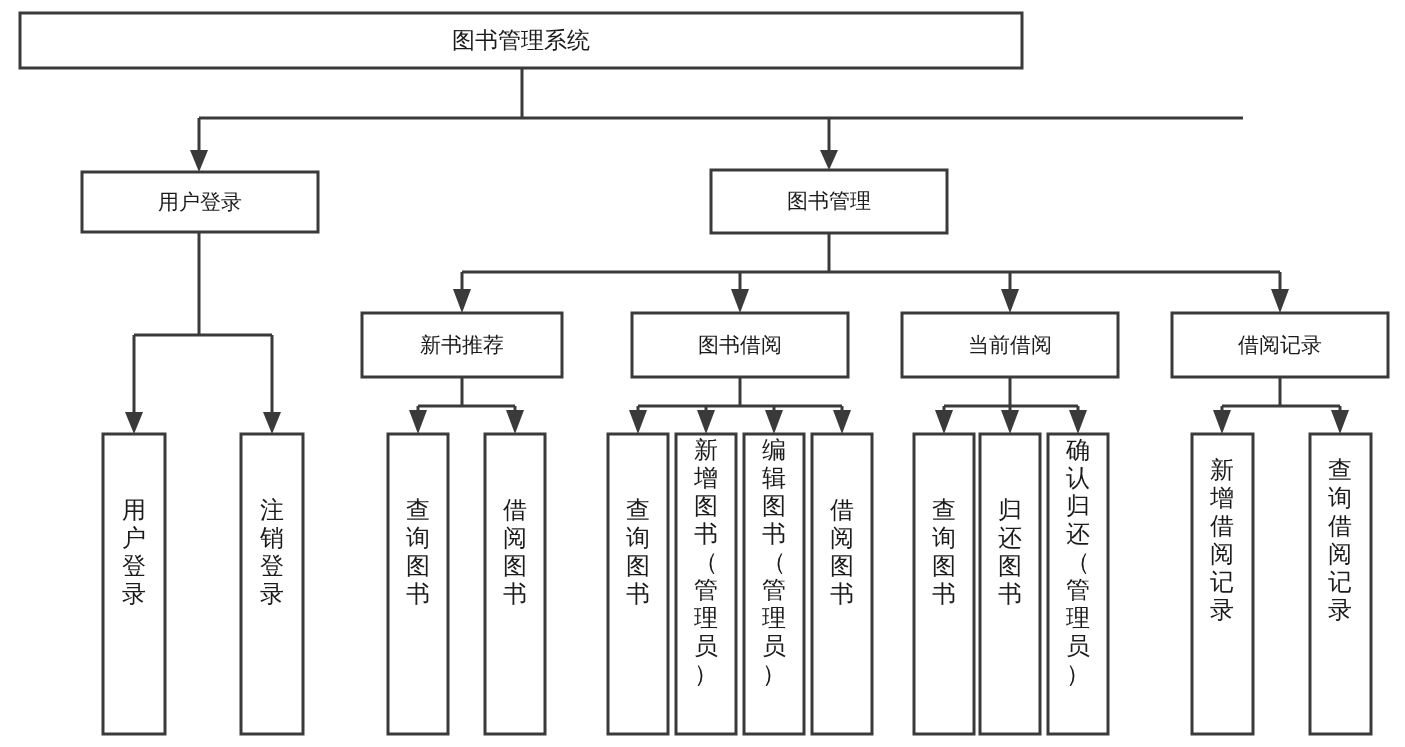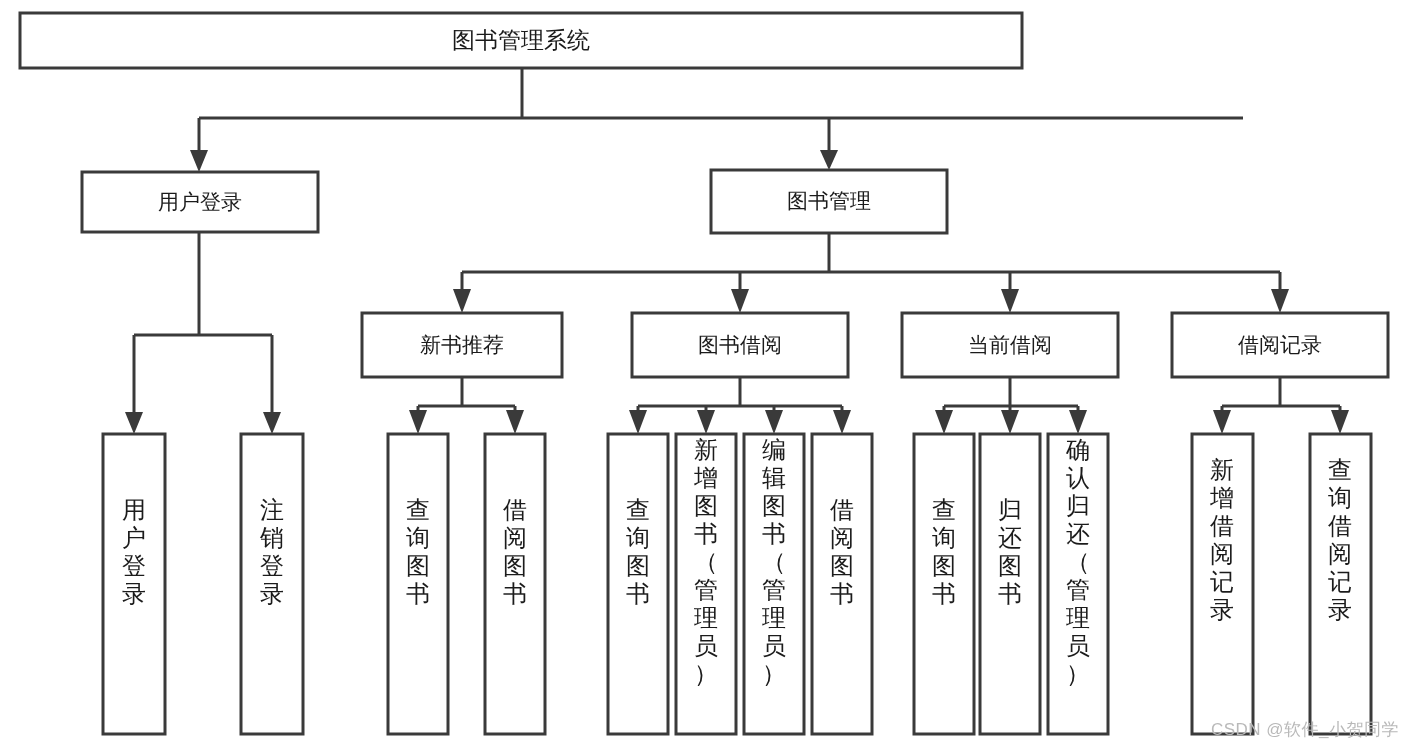--- a/index.html
+++ b/index.html
@@ -190,14 +190,13 @@
       <rect class="node-box" x="1192" y="434" width="61" height="300"></rect>
       <text class="vlabel" x="1222" y="478"><tspan x="1222" dy="0">新</tspan><tspan x="1222" dy="28">增</tspan><tspan x="1222" dy="28">借</tspan><tspan x="1222" dy="28">阅</tspan><tspan x="1222" dy="28">记</tspan><tspan x="1222" dy="28">录</tspan></text>
     </g>
     <g>
       <rect class="node-box" x="1310" y="434" width="61" height="300"></rect>
       <text class="vlabel" x="1340" y="478"><tspan x="1340" dy="0">查</tspan><tspan x="1340" dy="28">询</tspan><tspan x="1340" dy="28">借</tspan><tspan x="1340" dy="28">阅</tspan><tspan x="1340" dy="28">记</tspan><tspan x="1340" dy="28">录</tspan></text>
     </g>
 
   </svg>
 
-  <div class="watermark">CSDN @软件_小贺同学</div>
 </div>
 
 </body></html>

